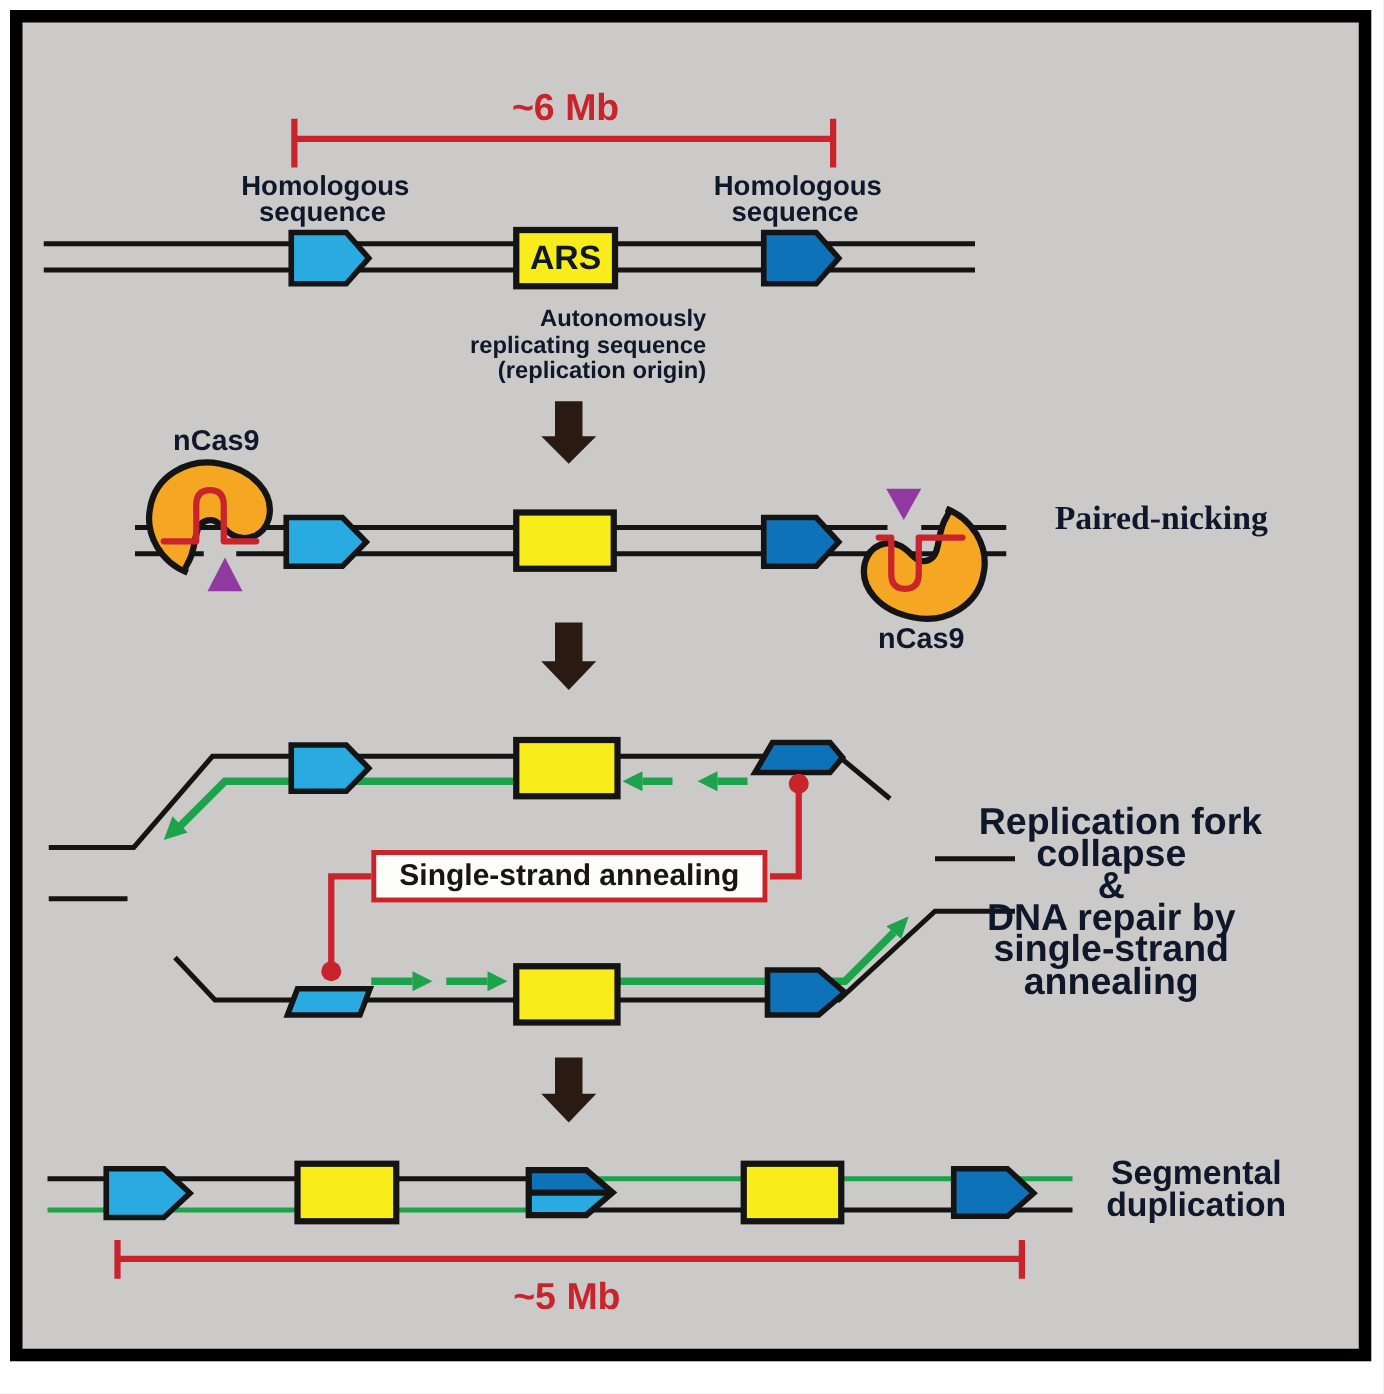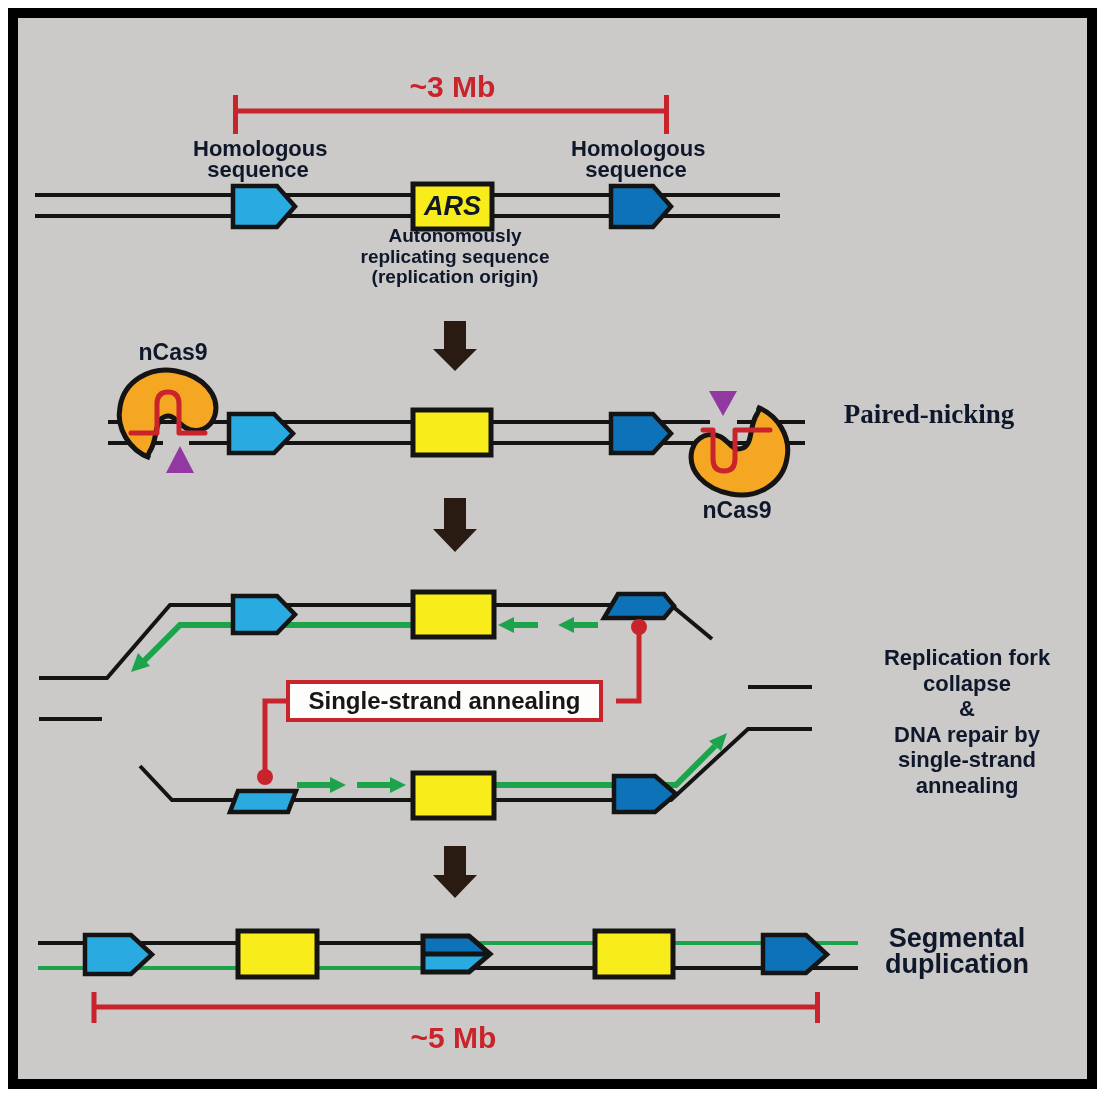--- a/index.html
+++ b/index.html
@@ -15,21 +15,21 @@
   .lbl{
     position:absolute;font-weight:bold;color:#0f172a;text-align:center;
     letter-spacing:0px;white-space:nowrap;
   }
   .lbl.red{color:var(--c-red,#c9242b);}
   .ssa{
     position:absolute;box-sizing:border-box;background:#fdfdfc;
     border:4px solid var(--c-red,#c9242b);font-weight:bold;color:#191415;
     text-align:center;
   }
-  .italic{font-style:italic;}
+  .italic{}
 </style>
 </head>
 <body>
 
 <div class="frame"></div>
 
 <svg class="art" width="1107" height="1115" viewBox="0 0 1107 1115">
 
   <g>
     <line x1="235" y1="111" x2="667" y2="111" style="stroke:var(--c-red,#c9242b);stroke-width:5"></line>
@@ -106,51 +106,51 @@
   </g>
   <rect x="595" y="931" width="78" height="46" style="fill:var(--c-yellow,#f9ec1b);stroke:var(--c-line,#141414);stroke-width:5"></rect>
   <polygon points="763,935 806,935 827,954.5 806,973 763,973" style="fill:var(--c-dark-blue,#0e72b8);stroke:var(--c-line,#141414);stroke-width:4.5"></polygon>
   <g>
     <line x1="92" y1="1007" x2="820" y2="1007" style="stroke:var(--c-red,#c9242b);stroke-width:5"></line>
     <line x1="94" y1="992" x2="94" y2="1023" style="stroke:var(--c-red,#c9242b);stroke-width:5"></line>
     <line x1="817.5" y1="992" x2="817.5" y2="1023" style="stroke:var(--c-red,#c9242b);stroke-width:5"></line>
   </g>
 </svg>
 
-<div class="lbl red" style="left:390px;top:70px;width:125px;font-size:30px;">~3 Mb</div>
+<div class="lbl red" style="left:390px;top:70px;width:125px;font-size:30px;">~6 Mb</div>
 
 <div class="lbl" style="left:193px;top:138px;width:130px;font-size:22px;line-height:21px;">
   <div>Homologous</div>
   <div>sequence</div>
 </div>
 <div class="lbl" style="left:571px;top:138px;width:130px;font-size:22px;line-height:21px;">
   <div>Homologous</div>
   <div>sequence</div>
 </div>
 
 <div class="lbl italic" style="left:413px;top:191px;width:79px;font-size:27px;">ARS</div>
 
-<div class="lbl" style="left:345px;top:226px;width:220px;font-size:19px;line-height:20.5px;">
+<div class="lbl" style="left:345px;top:246px;width:220px;font-size:19px;line-height:20.5px;text-align:right;">
   <div>Autonomously</div>
   <div>replicating sequence</div>
   <div>(replication origin)</div>
 </div>
 
 <div class="lbl" style="left:123px;top:339px;width:100px;font-size:23px;">nCas9</div>
 <div class="lbl" style="left:687px;top:497px;width:100px;font-size:23px;">nCas9</div>
 
 <div class="lbl" style="left:819px;top:401px;width:220px;font-size:27px;line-height:26px;font-family:Liberation Serif, serif;">
   <div>Paired-nicking</div>
 </div>
 
-<div class="ssa" style="left:286px;top:680px;width:317px;height:42px;font-size:24px;line-height:34px;">
+<div class="ssa" style="left:297px;top:680px;width:317px;height:42px;font-size:24px;line-height:34px;">
   <span>Single-strand annealing</span>
 </div>
 
-<div class="lbl" style="left:861px;top:645px;width:212px;font-size:22px;line-height:25.5px;">
+<div class="lbl" style="left:783px;top:645px;width:212px;font-size:30px;line-height:25.5px;">
   <div>Replication fork</div>
   <div>collapse</div>
   <div>&amp;</div>
   <div>DNA repair by</div>
   <div>single-strand</div>
   <div>annealing</div>
 </div>
 
 <div class="lbl" style="left:867px;top:925px;width:180px;font-size:27px;line-height:26px;">
   <div>Segmental</div>

